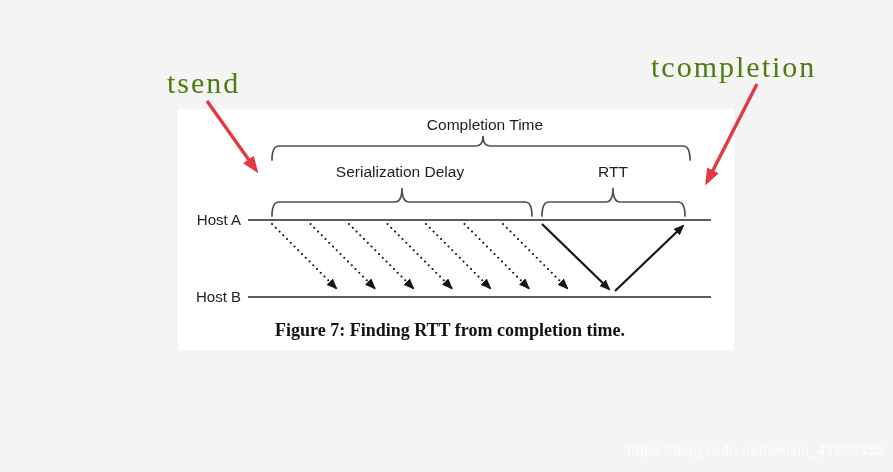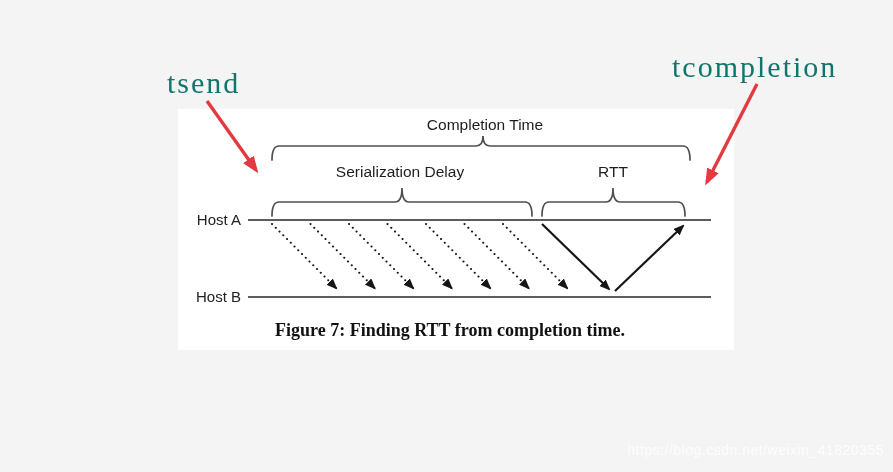--- a/index.html
+++ b/index.html
@@ -31,25 +31,25 @@
   .overlay {
     position: absolute; left: 0; top: 0;
     width: 893px; height: 472px;
     pointer-events: none;
   }
   .red-label {
     position: absolute;
     font-family: "Liberation Serif", "DejaVu Serif", serif;
     font-size: 30px;
     letter-spacing: 2px;
-    color: #0f766e;
+    color: #4d7c0f;
     white-space: nowrap;
   }
   .tsend-label { left: 167px; top: 66px; }
-  .tcompletion-label { left: 672px; top: 50px; }
+  .tcompletion-label { left: 651px; top: 50px; }
 
   .watermark {
     position: absolute;
     right: 9px; top: 442px;
     font: 14px "Liberation Sans", sans-serif;
     color: #ffffff;
     opacity: 0.82;
     letter-spacing: 0.5px;
   }
 </style>

